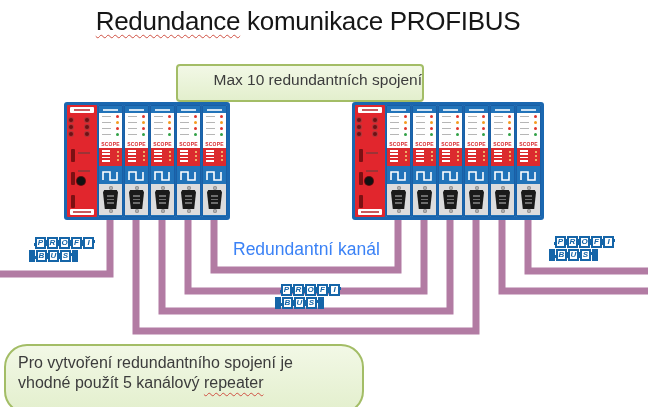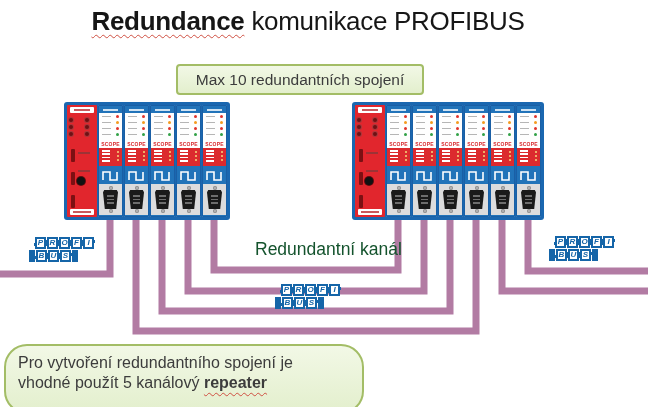--- a/index.html
+++ b/index.html
@@ -9,30 +9,29 @@
   }
   
   .slide-title{
     position:absolute;top:6px;left:0;width:648px;text-align:center;
     font-size:26px;color:#161616;letter-spacing:-.3px;transform:translateX(-16px);
   }
   .sp-err{
     text-decoration:underline;text-decoration-style:wavy;
     text-decoration-color:#cf4f42;text-decoration-thickness:1px;
     text-underline-offset:4px;
-    font-weight:bold;
   }
   
   .note{
     position:absolute;box-sizing:border-box;
     background:linear-gradient(180deg,#f2f8e6 0%,#e3efcd 100%);
     border:2px solid #a3bd66;border-radius:4px;color:#3c3c3c;
   }
-  .note-top{left:176px;top:64px;width:248px;height:31px;
-    font-size:15.5px;text-align:center;line-height:27px;}
+  .note-top{left:176px;top:64px;width:248px;height:38px;
+    font-size:15.5px;text-align:right;line-height:27px;}
   .note-bottom{left:4px;top:344px;width:360px;height:70px;
     font-size:16px;line-height:20px;padding:7px 12px;border-radius:23px;}
   
   .wires{position:absolute;left:0;top:0;z-index:1;}
   
   .group{
     position:absolute;top:102px;height:112px;z-index:2;
     display:flex;gap:1px;padding:3px;background:#1a67b0;border-radius:3px;
   }
   .group-left{left:64px;}
@@ -91,21 +90,21 @@
   .lrow{display:flex;}
   .lrow2{margin-left:-6px;margin-top:1px;}
   .ltile{box-sizing:border-box;width:11px;height:12px;border:2px solid #1565a8;background:#fff;
     color:#1565a8;font-weight:bold;font-style:italic;font-size:8px;line-height:8px;
     text-align:center;margin-right:1px;position:relative;}
   .ltile::after{content:"";position:absolute;right:-3px;top:1px;width:3px;height:3px;background:#1565a8;}
   .ltile::before{content:"";position:absolute;left:-3px;bottom:1px;width:3px;height:3px;background:#1565a8;}
   .lrow2::before{content:"";width:6px;height:12px;background:#1565a8;margin-right:1px;}
   .lrow2::after{content:"";width:6px;height:12px;background:#1565a8;}
   
-  .kanal-label{position:absolute;left:233px;top:239px;font-size:17.5px;color:#14532d;z-index:3;margin-left:22px;}
+  .kanal-label{position:absolute;left:233px;top:239px;font-size:17.5px;color:#3b82f6;z-index:3;}
 </style>
 </head>
 <body>
 
 <div class="slide-title"><span class="sp-err">Redundance</span><span> komunikace PROFIBUS</span></div>
 
 <div class="note note-top">
   <span>Max 10 redundantních spojení</span>
 </div>
 

